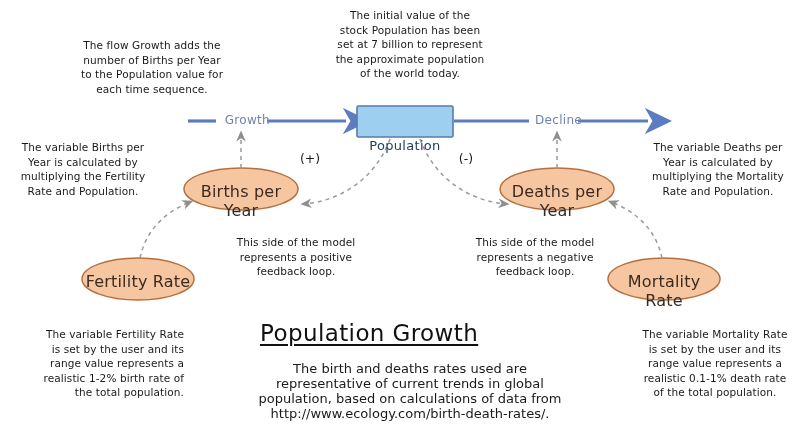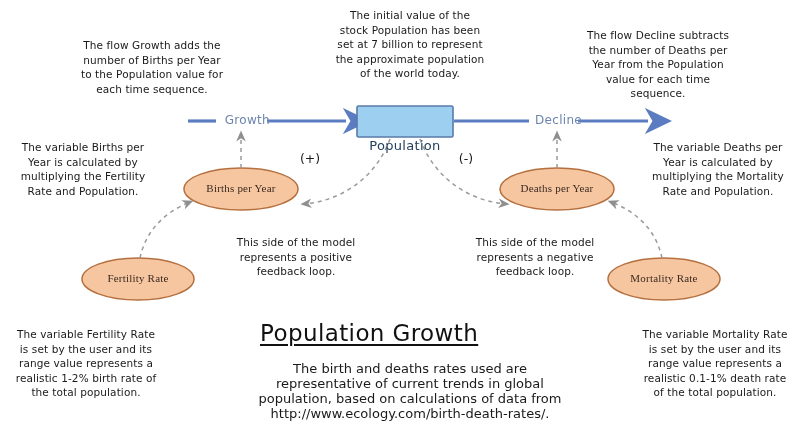--- a/index.html
+++ b/index.html
@@ -37,24 +37,23 @@
     text-align: center;
     font-family: "DejaVu Sans", sans-serif;
     pointer-events: none;
   }
   .stock-label {
     font-size: 13px;
     color: #24405e;
     letter-spacing: 0.3px;
   }
   .ellipse-label {
-    font-size: 11px;
+    font-size: 16px;
     color: #3b2a20;
     letter-spacing: 0.2px;
-    font-family: Liberation Serif, serif;
   }
   .flow-label {
     position: absolute;
     font-family: "DejaVu Sans", sans-serif;
     font-size: 12px;
     color: #6d85ae;
     letter-spacing: 0.3px;
     text-align: right;
   }
   .polarity {
@@ -154,45 +153,40 @@
 number of Births per Year
 to the Population value for
 each time sequence.</div>
 
   <div class="annotation" style="left:318px; top:8px; width:184px;">The initial value of the
 stock Population has been
 set at 7 billion to represent
 the approximate population
 of the world today.</div>
 
-  <div class="annotation" style="left:570px; top:28px; width:176px;">The flow Decline subtracts
-the number of Deaths per
-Year from the Population
-value for each time
-sequence.</div>
 
   <div class="annotation" style="left:8px; top:140px; width:150px;">The variable Births per
 Year is calculated by
 multiplying the Fertility
 Rate and Population.</div>
 
   <div class="annotation" style="left:642px; top:140px; width:152px;">The variable Deaths per
 Year is calculated by
 multiplying the Mortality
 Rate and Population.</div>
 
   <div class="annotation" style="left:216px; top:235px; width:160px;">This side of the model
 represents a positive
 feedback loop.</div>
 
   <div class="annotation" style="left:455px; top:235px; width:160px;">This side of the model
 represents a negative
 feedback loop.</div>
 
-  <div class="annotation" style="left:4px; top:327px; width:164px;">The variable Fertility Rate
+  <div class="annotation" style="left:20px; top:327px; width:164px;text-align:right;">The variable Fertility Rate
 is set by the user and its
 range value represents a
 realistic 1-2% birth rate of
 the total population.</div>
 
   <div class="annotation" style="left:632px; top:327px; width:166px;">The variable Mortality Rate
 is set by the user and its
 range value represents a
 realistic 0.1-1% death rate
 of the total population.</div>

